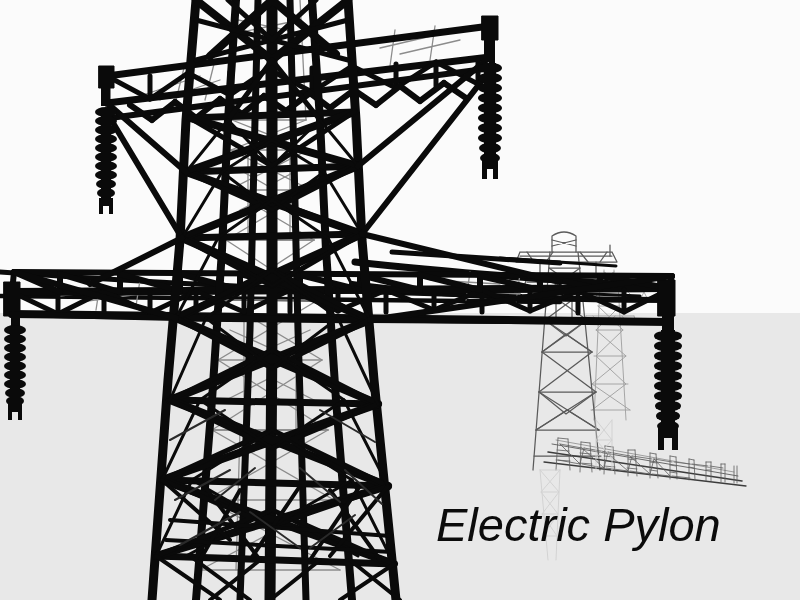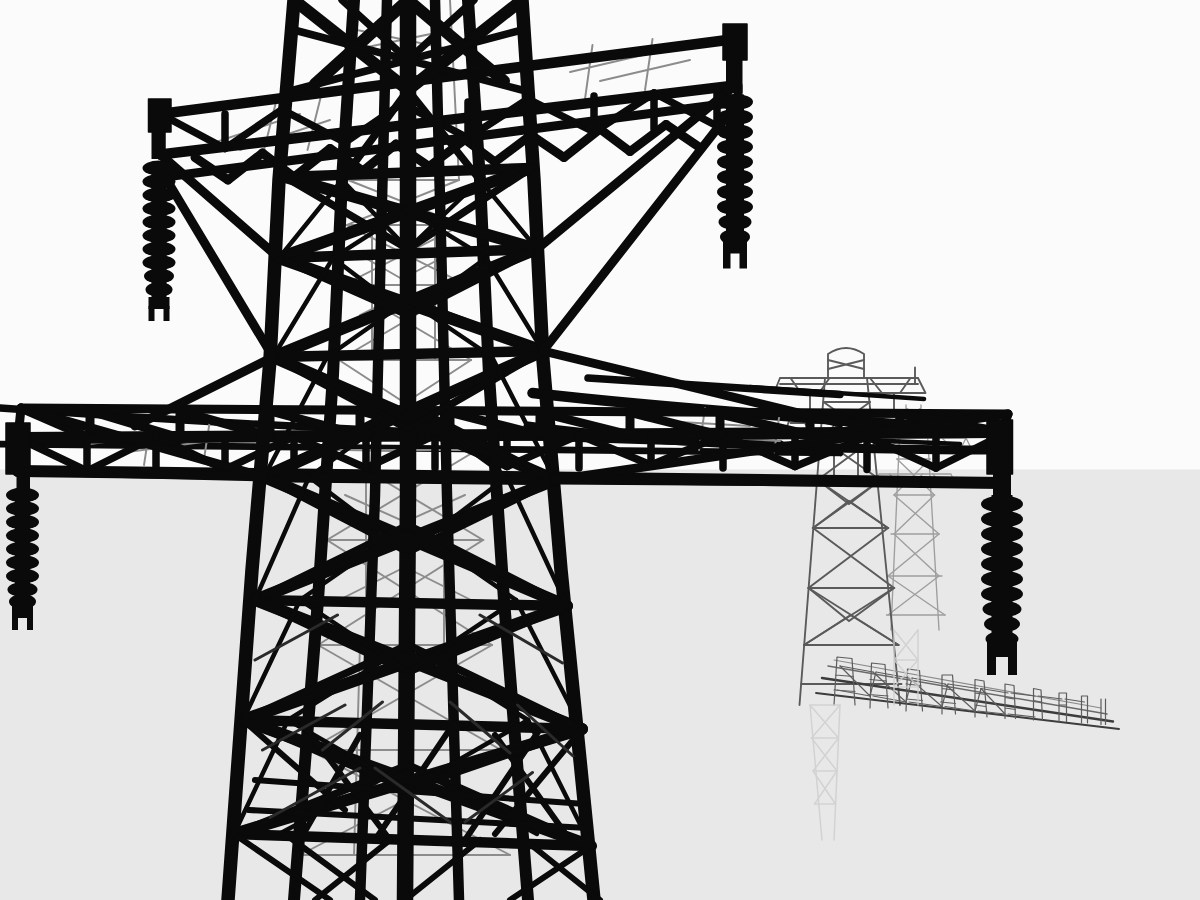--- a/index.html
+++ b/index.html
@@ -378,14 +378,15 @@
         <ellipse cx="0" cy="416" rx="12" ry="5.6"></ellipse>
           <ellipse cx="0" cy="426" rx="11" ry="5.4"></ellipse>
         <rect x="-7" y="330" width="14" height="100"></rect>
         <rect x="-10" y="428" width="20" height="10"></rect>
         <rect x="-10" y="436" width="6" height="14"></rect>
         <rect x="4" y="436" width="6" height="14"></rect>
       </g>
     </g>
   </svg>
 
+  <div class="caption" style="color: rgb(11, 11, 11); font-size: 47px; left: 436px; top: 500px; font-style: italic;">Electric Pylon</div>
 
 </div>
 
 </body></html>

